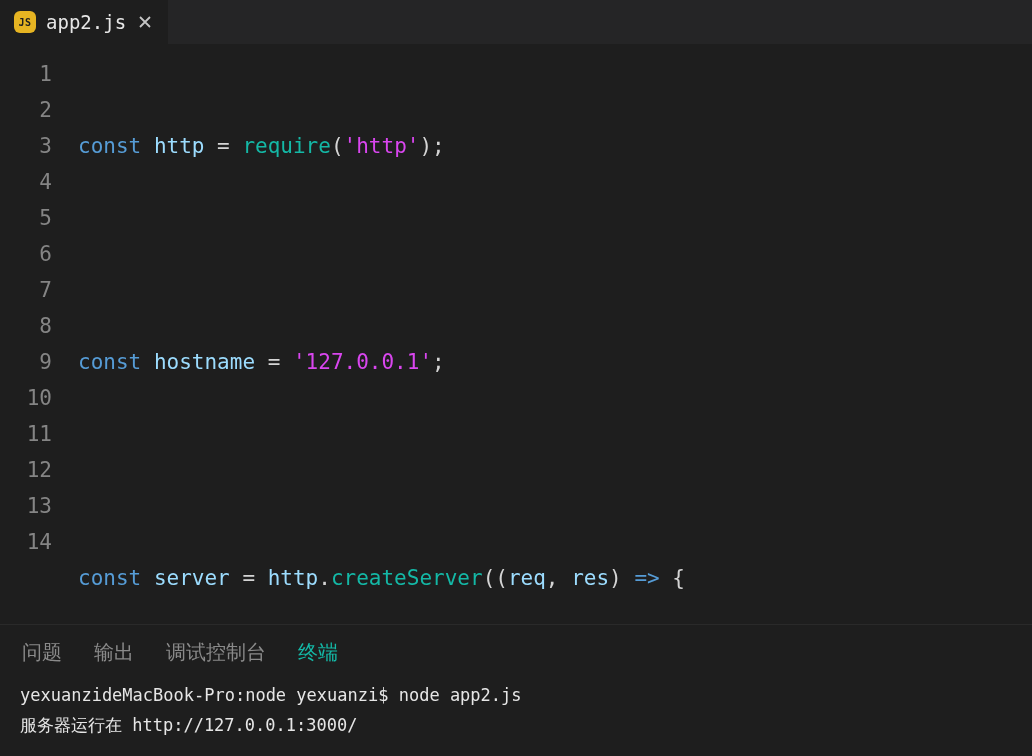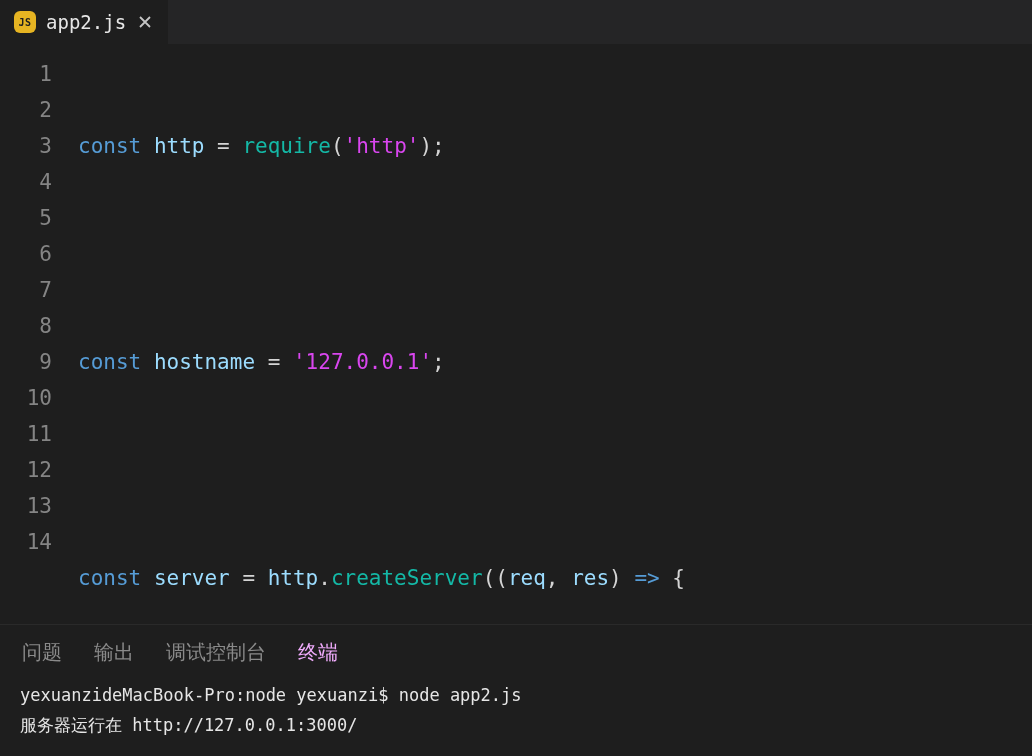--- a/index.html
+++ b/index.html
@@ -89,21 +89,21 @@
     font-size: 20px;
   }
   .panel-tabs {
     display: flex;
     align-items: center;
     gap: 32px;
     padding: 14px 22px 10px;
     font-size: 20px;
   }
   .panel-tab { color: #8a8a8a; cursor: pointer; }
-  .panel-tab.active { color: #f0abfc; }
+  .panel-tab.active { color: #14b8a6; }
   .terminal {
     padding: 4px 20px;
     font-size: 17px;
     line-height: 30px;
     color: #e6e6e6;
     white-space: pre;
   }
 </style>
 </head>
 <body>

